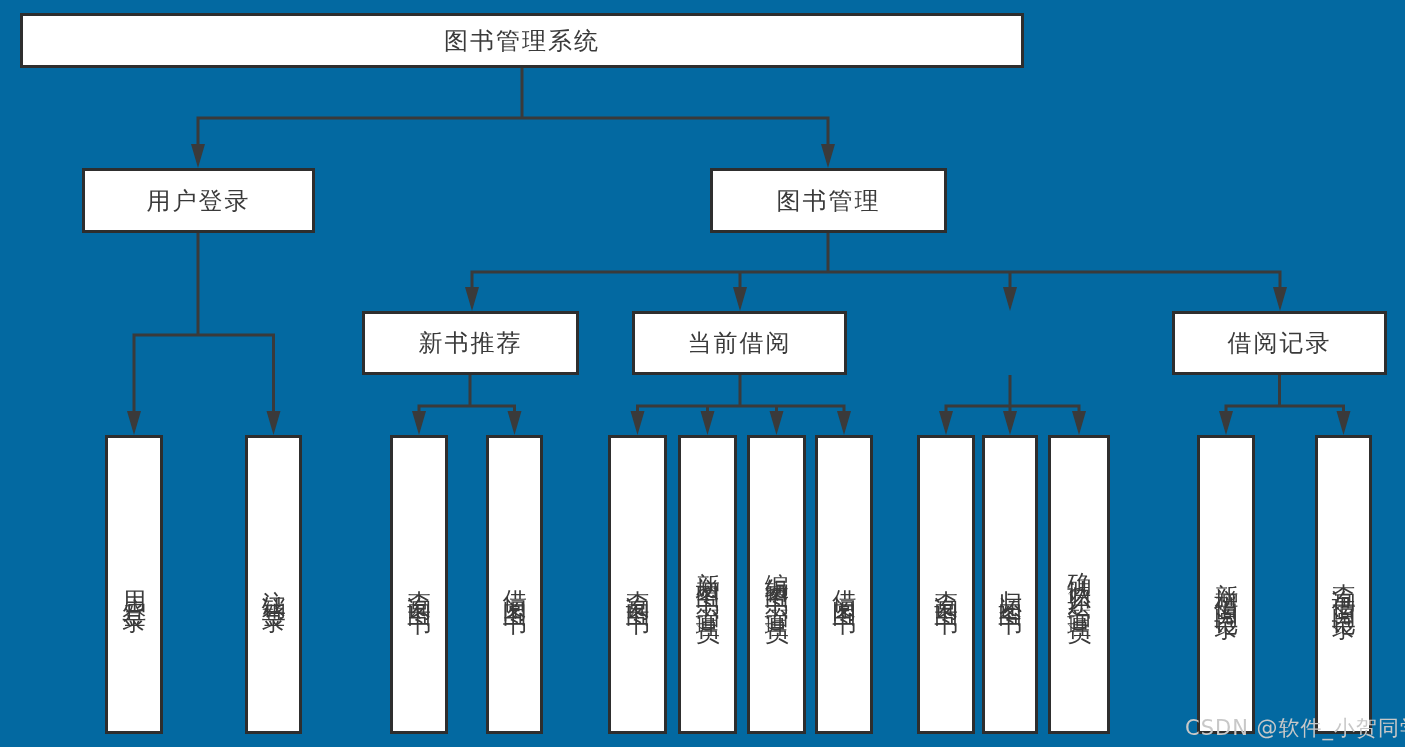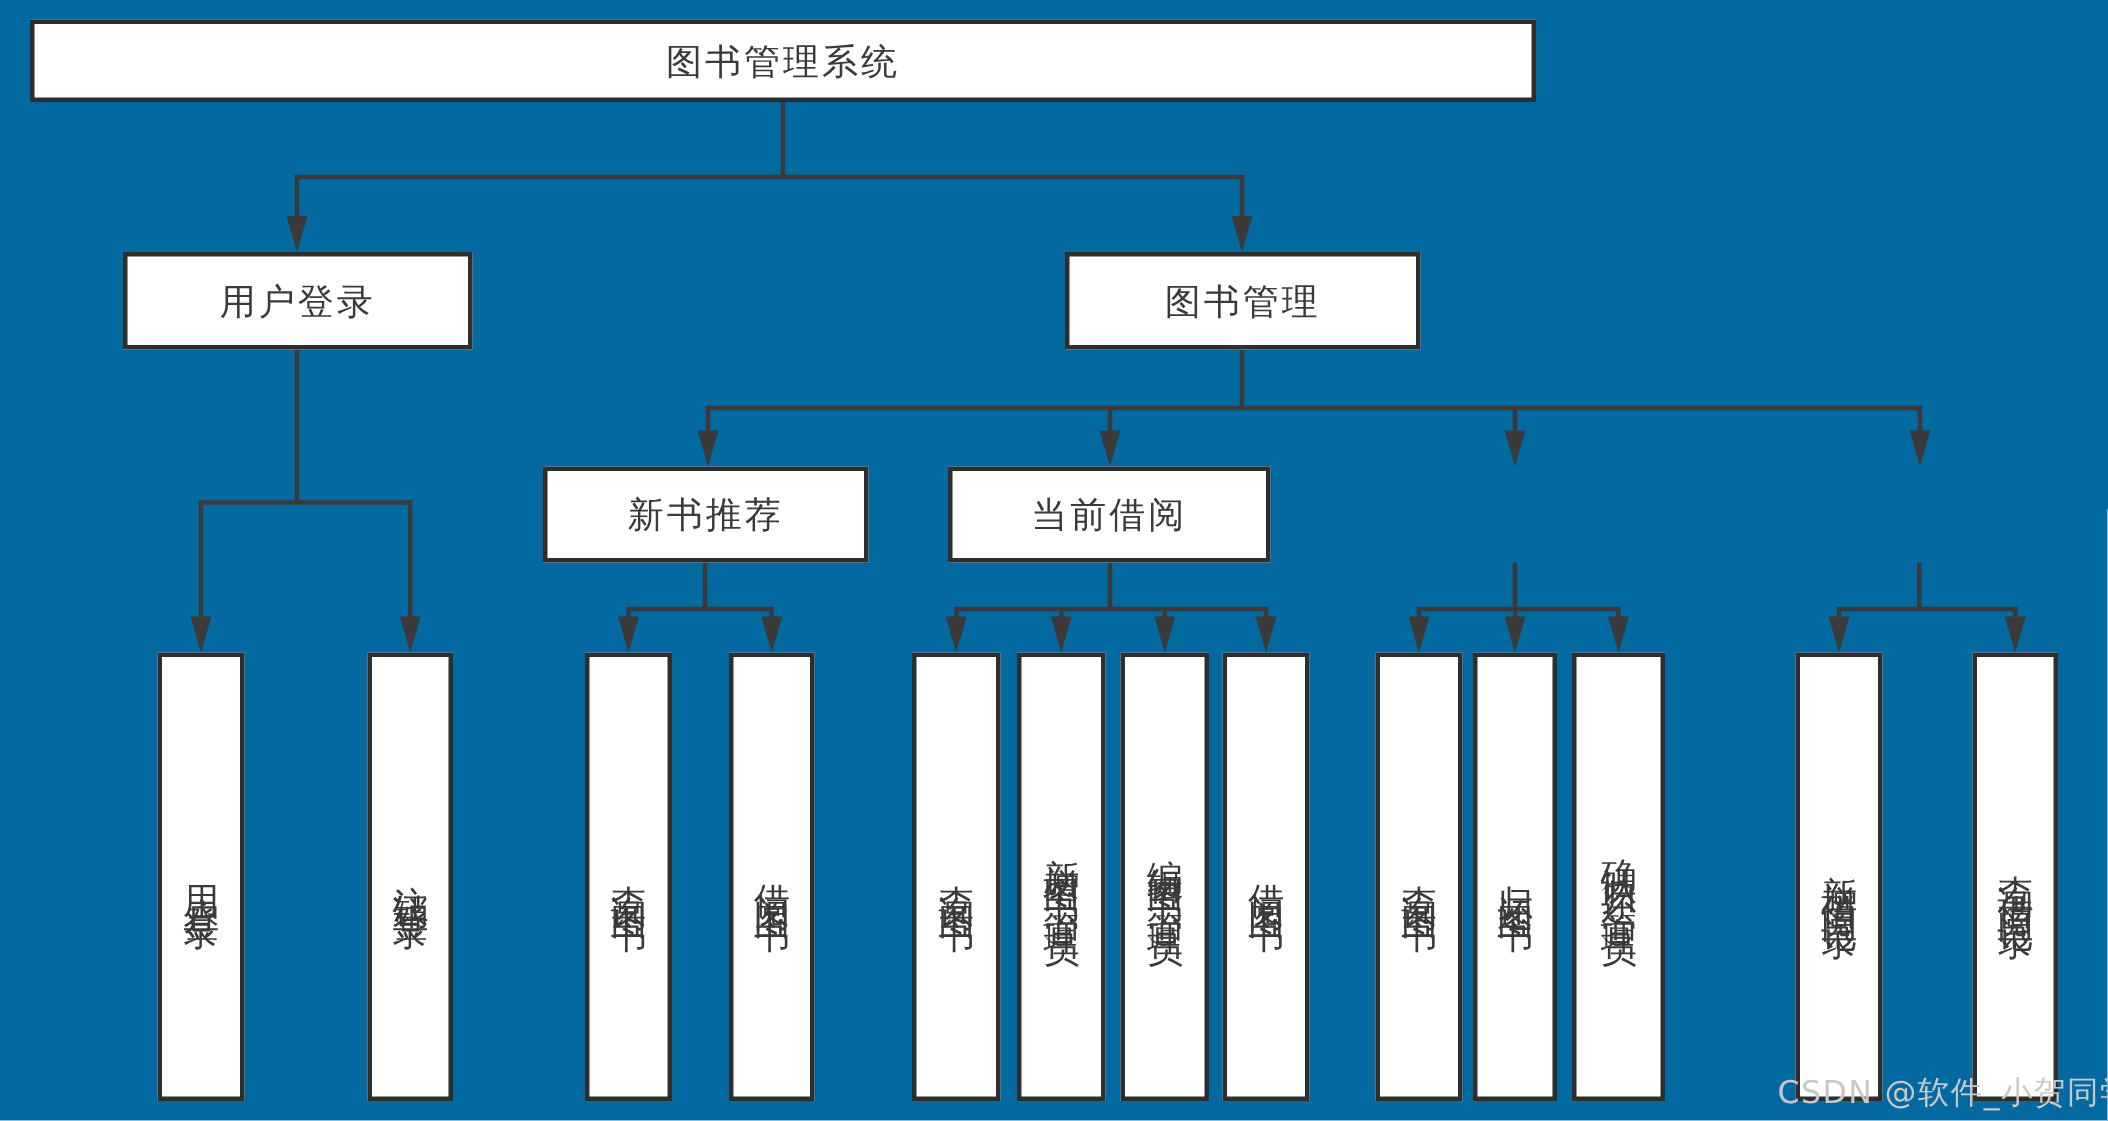--- a/index.html
+++ b/index.html
@@ -109,20 +109,23 @@
   <div class="node" style="left:710px;top:168px;width:237px;height:65px">
     <span class="label">图书管理</span>
   </div>
 
   <div class="node" style="left:362px;top:311px;width:217px;height:64px">
     <span class="label">新书推荐</span>
   </div>
   <div class="node" style="left:632px;top:311px;width:215px;height:64px">
     <span class="label">当前借阅</span>
   </div>
+  <div class="node" style="left:1172px;top:311px;width:215px;height:64px">
+    <span class="label">借阅记录</span>
+  </div>
 
   <div class="node leaf" style="left:105px;top:435px;width:58px;height:299px">
     <span class="label">用户登录</span>
   </div>
   <div class="node leaf" style="left:245px;top:435px;width:57px;height:299px">
     <span class="label">注销登录</span>
   </div>
 
   <div class="node leaf" style="left:390px;top:435px;width:58px;height:299px">
     <span class="label">查询图书</span>

